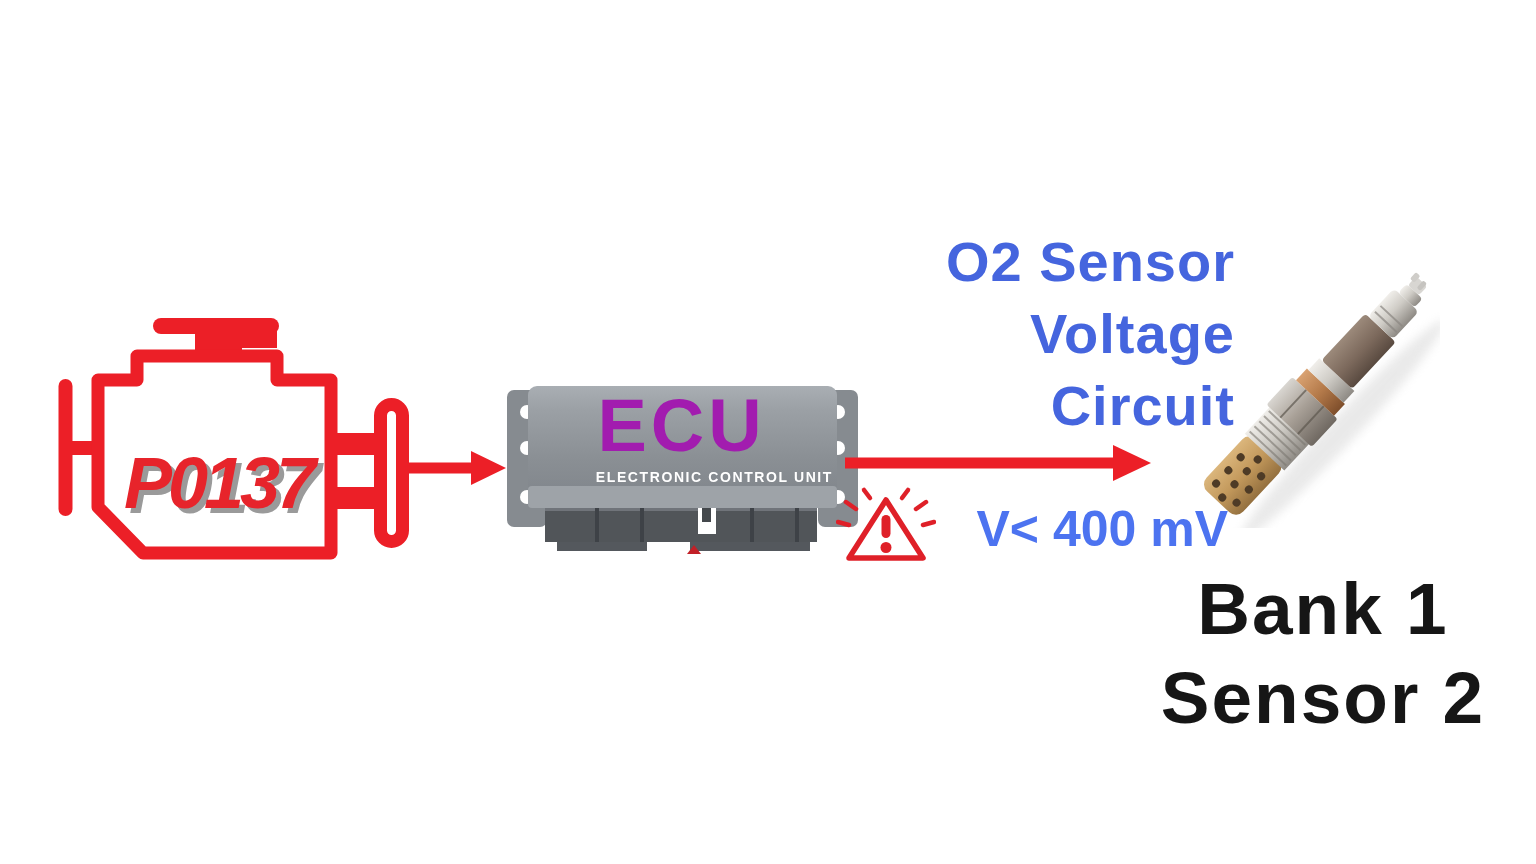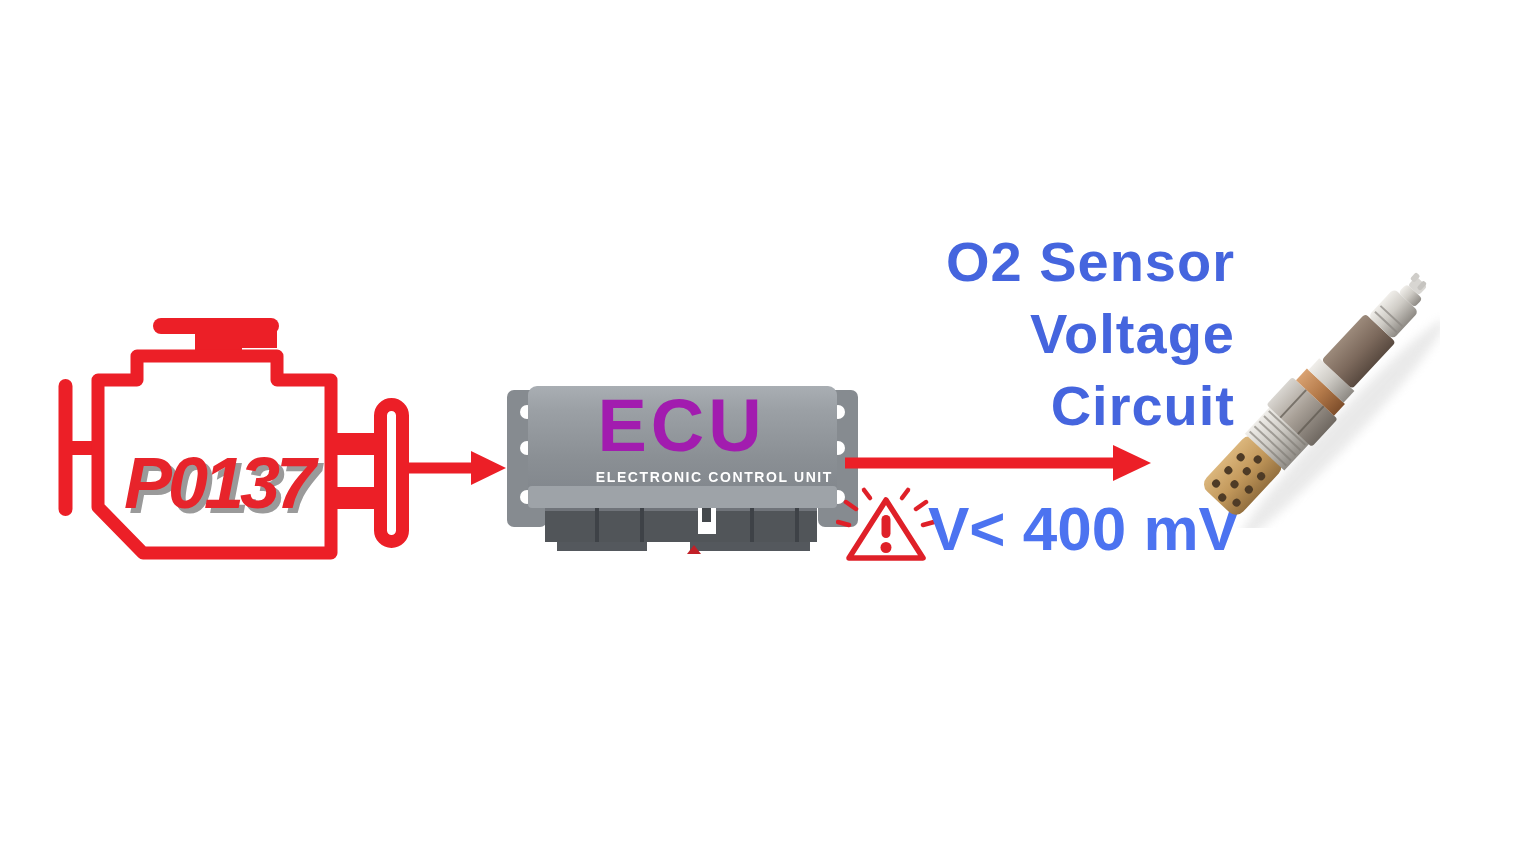--- a/index.html
+++ b/index.html
@@ -19,21 +19,21 @@
     left:530px;top:469px;width:303px;text-align:right;
     font-size:14px;line-height:16px;font-weight:bold;letter-spacing:1.6px;color:#ffffff;
     white-space:nowrap;
   }
   .signal-label{
     left:855px;top:226px;width:380px;text-align:right;
     font-size:56px;line-height:72px;font-weight:bold;letter-spacing:1px;color:#4565DE;
   }
   .condition-text{
     left:928px;top:502px;width:300px;text-align:right;
-    font-size:62px;line-height:54px;font-weight:bold;color:#4C73F0;white-space:nowrap;
+    font-size:50px;line-height:54px;font-weight:bold;color:#4C73F0;white-space:nowrap;
   }
   .sensor-location{
     left:1128px;top:564px;width:390px;text-align:center;
     font-size:73px;line-height:89px;font-weight:bold;letter-spacing:2px;color:#161616;
   }
 </style>
 </head>
 <body>
 
 <div id="canvas">
@@ -203,14 +203,18 @@
       <rect x="96" y="-17" width="38" height="34" rx="5" fill="url(#sSilver)"></rect>
       <path d="M 104,-15 V 15 M 112,-15 V 15" stroke="#8B8782" stroke-width="2" opacity="0.7"></path>
 
       <rect x="134" y="-11" width="12" height="22" rx="4" fill="url(#sSilver)"></rect>
       <rect x="146" y="-9" width="12" height="15" rx="3" fill="#D8D6D2"></rect>
       <rect x="152" y="-12" width="9" height="6" rx="2" fill="#CFCDC9"></rect>
       <rect x="150" y="-1" width="10" height="5" rx="2" fill="#C6C4C0"></rect>
     </g>
   </svg>
 
+  <div class="abs sensor-location">
+    <div>Bank 1</div>
+    <div>Sensor 2</div>
+  </div>
 
 </div>
 
 </body></html>

